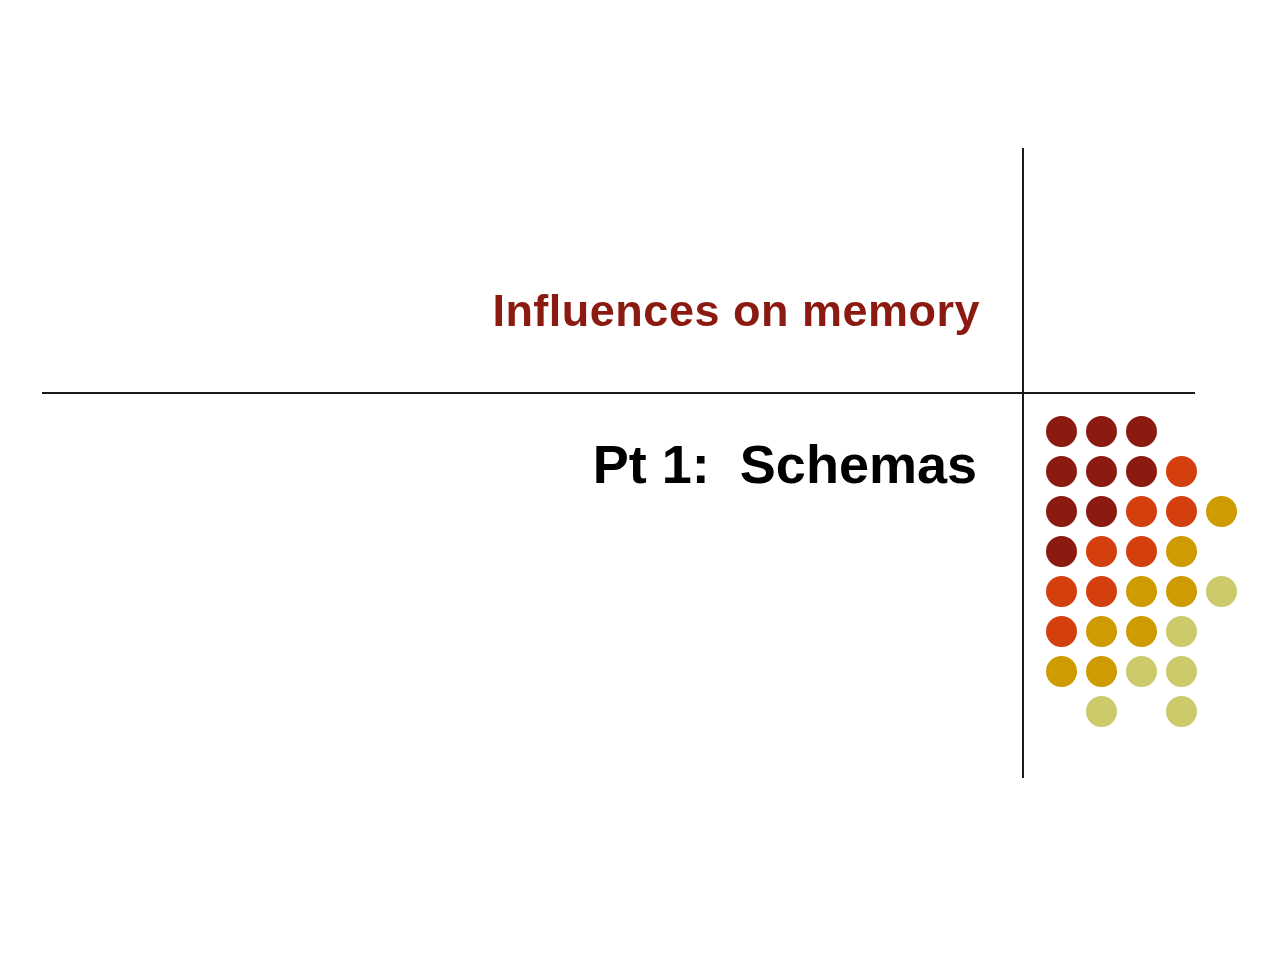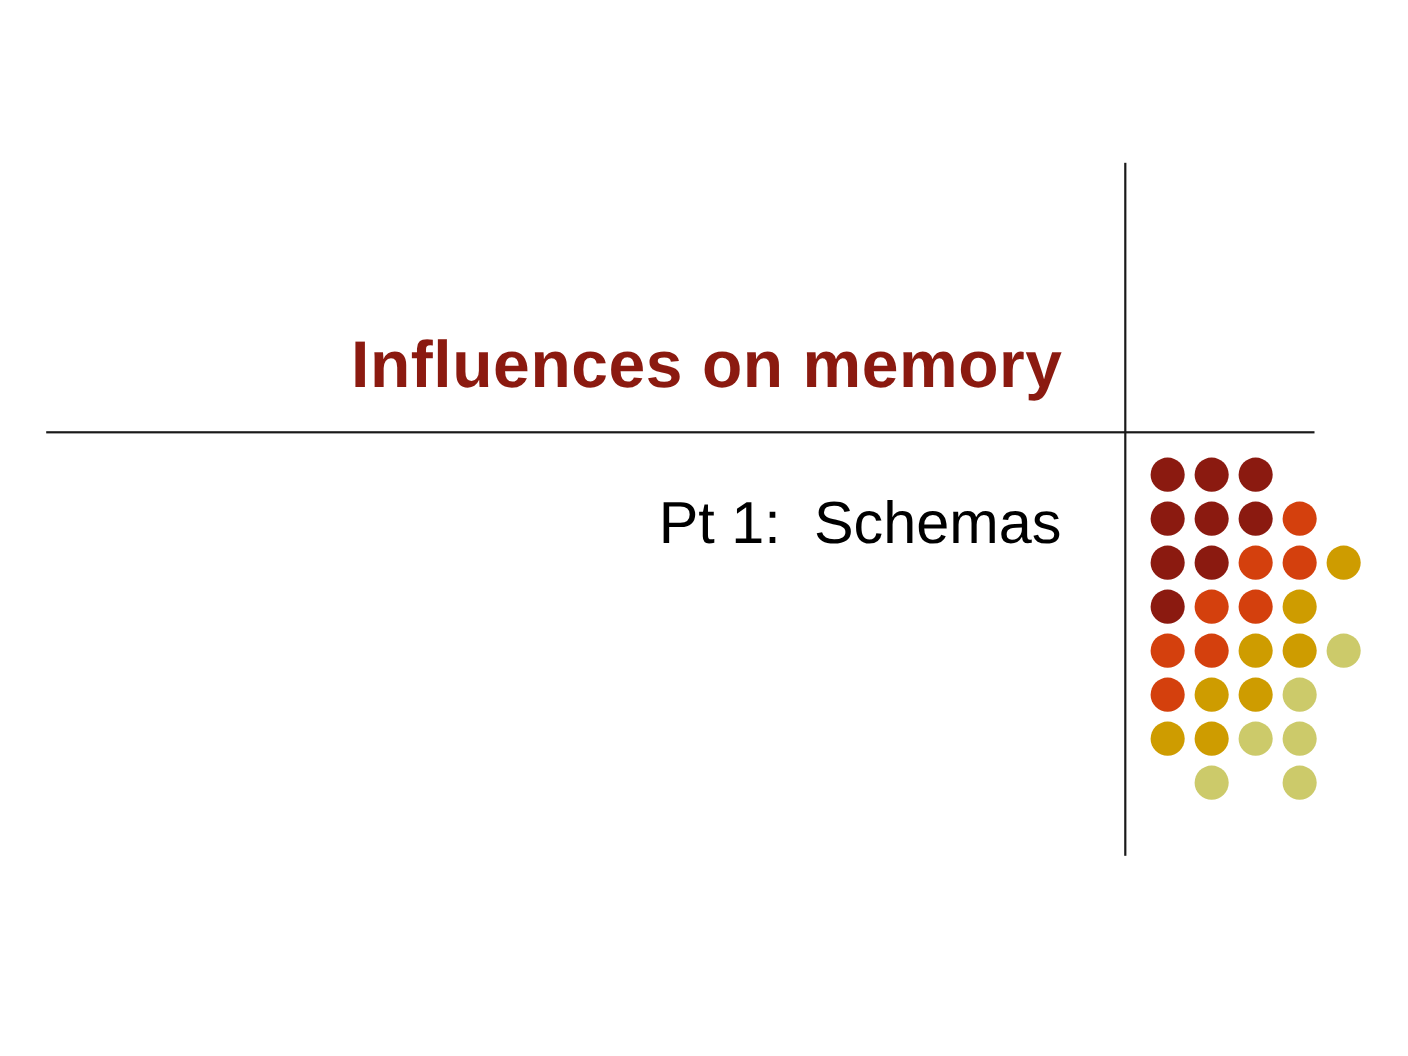--- a/index.html
+++ b/index.html
@@ -14,34 +14,34 @@
     position: relative;
     width: 1280px;
     height: 960px;
     background: #ffffff;
     font-family: "Liberation Sans", sans-serif;
   }
   .title {
     position: absolute;
     top: 288px;
     right: 300px;
-    margin: 14px;
-    font-size: 60px;
+    margin: 0;
+    font-size: 45px;
     font-weight: bold;
     line-height: 1;
     letter-spacing: 0.5px;
     white-space: pre;
   }
   .subtitle {
     position: absolute;
     top: 437px;
     right: 303px;
-    margin: 12px;
+    margin: 0;
     font-size: 54px;
-    font-weight: normal;
+    font-weight: bold;
     line-height: 1;
     white-space: pre;
   }
   .hline {
     position: absolute;
     left: 42px;
     top: 392px;
     width: 1153px;
     height: 2px;
   }

